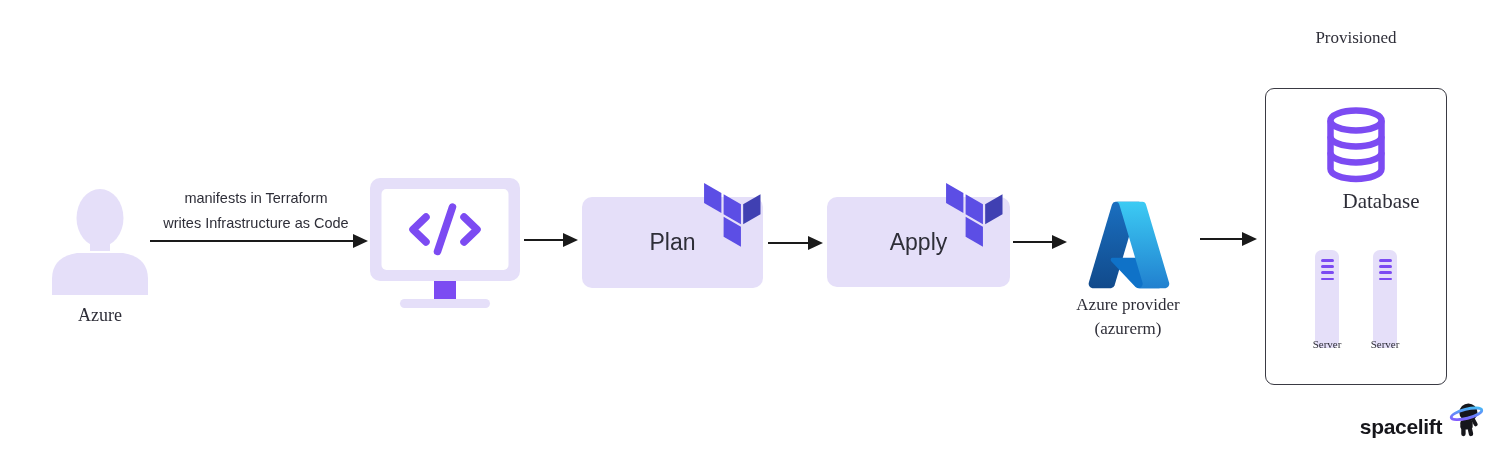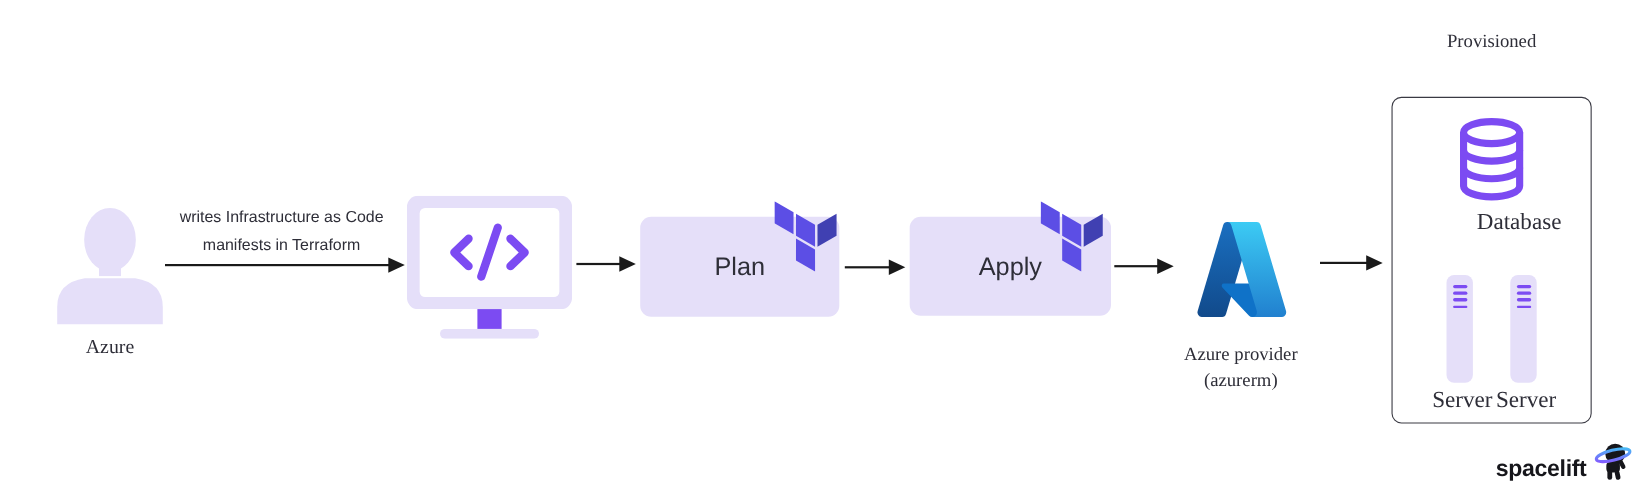--- a/index.html
+++ b/index.html
@@ -36,34 +36,34 @@
   #plan-box{left:582px;top:197px;width:181px;height:91px;}
   #apply-box{left:827px;top:197px;width:183px;height:90px;}
   .tf-logo{position:absolute;top:-14px;width:57px;height:64px;}
   #plan-box .tf-logo{right:2px;}
   #apply-box .tf-logo{right:7px;}
   .tf-light{fill:var(--tf-light);}
   .tf-dark{fill:var(--tf-dark);}
 
   
   #azure-logo{left:1085px;top:195px;width:88px;height:100px;}
-  #azure-label{left:1058px;top:310px;width:140px;font-size:17px;line-height:24px;}
+  #azure-label{left:1058px;top:293px;width:140px;font-size:17px;line-height:24px;}
 
   
   #prov-title{left:1246px;top:26px;width:220px;font-size:17px;line-height:23px;}
   #resources-box{left:1265px;top:88px;width:182px;height:297px;background:#fff;
     border:1.5px solid #3A3A43;border-radius:9px;}
   #database-icon{left:1324px;top:106px;width:64px;height:78px;}
   #database-label{left:1331px;top:189px;width:100px;font-size:21px;}
   .server{position:absolute;top:250px;width:24px;height:98px;background:var(--lavender);
     border-radius:7px;padding-top:9px;}
   #server-1{left:1315px;}
   #server-2{left:1373px;}
   .server .line{width:13px;height:2.6px;border-radius:2px;background:var(--accent);margin:0 auto 3.6px auto;}
-  .server-label{top:351px;width:50px;font-size:21px;}
+  .server-label{top:338px;width:50px;font-size:11px;}
   #server-1-label{left:1302px;}
   #server-2-label{left:1360px;}
 
   
   #brand-wordmark{left:1356px;top:415px;width:90px;text-align:center;
     font-size:21px;font-weight:bold;letter-spacing:-0.3px;color:var(--brand-dark);}
   #brand-icon{left:1447px;top:399px;width:38px;height:42px;}
 </style>
 </head>
 <body>
@@ -71,22 +71,22 @@
 <div id="canvas">
 
   <svg class="abs" style="left:50px;top:185px;" width="100" height="110" viewBox="0 0 100 110">
     <ellipse cx="50" cy="33" rx="23.5" ry="29" fill="var(--lavender)"></ellipse>
     <rect x="40" y="50" width="20" height="16" fill="var(--lavender)"></rect>
     <path d="M2,110 L2,94 Q2,72 27,68 L73,68 Q98,72 98,94 L98,110 Z" fill="var(--lavender)"></path>
   </svg>
   <div class="abs label" id="user-label">Azure</div>
 
   <div class="abs caption">
+    <div>manifests in Terraform</div>
     <div>writes Infrastructure as Code</div>
-    <div>manifests in Terraform</div>
   </div>
 
   <div class="arrow" style="left:150px;top:233px;width:218px;">
     <span class="shaft"></span>
     <span class="head"></span>
   </div>
   <div class="arrow" style="left:524px;top:232px;width:54px;">
     <span class="shaft"></span>
     <span class="head"></span>
   </div>

